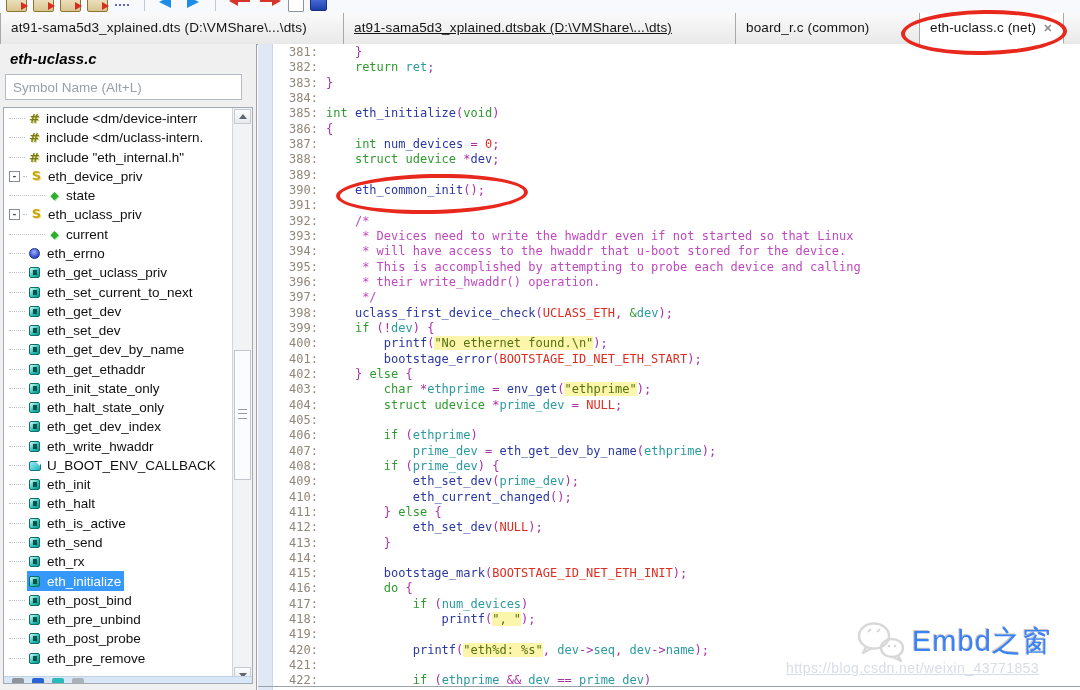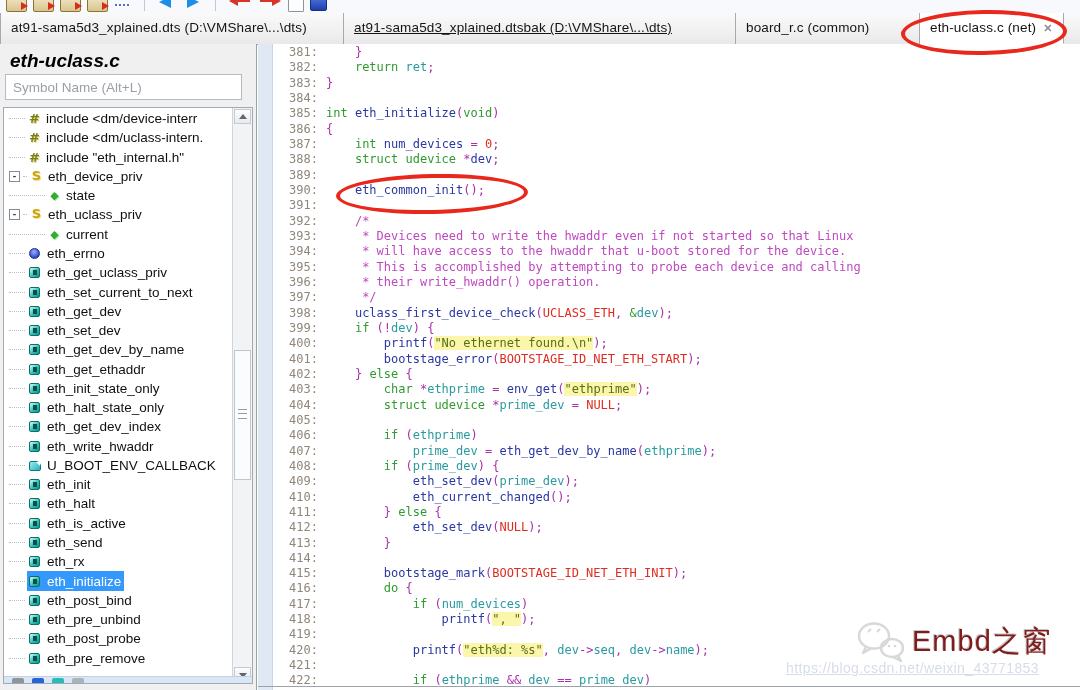--- a/index.html
+++ b/index.html
@@ -41,21 +41,21 @@
   .tab.active{background:#fff;border-bottom:1px solid #fff;}
   .tab:nth-child(1){min-width:344px;} .tab:nth-child(2){min-width:392px;text-decoration:underline;}
   .tab:nth-child(3){min-width:184px;} .tab:nth-child(4){min-width:118px;}
   .tab:nth-child(5){min-width:60px;}
   .tclose{display:inline-block;margin-left:7px;color:#8f8f8f;font-size:11px;font-weight:bold;
           vertical-align:0px;text-shadow:0 1px 0 #fff;}
 
   
   .sidebar{position:absolute;left:0;top:44px;width:257px;height:646px;background:#f0f0f0;
            border-right:1px solid #9aa0a6;box-sizing:border-box;}
-  .sb-title{position:absolute;left:10px;top:6px;font-style:italic;font-weight:bold;font-size:19px;color:#000;}
+  .sb-title{position:absolute;left:10px;top:6px;font-style:italic;font-weight:bold;font-size:15px;color:#000;}
   .sb-search{position:absolute;left:5px;top:30px;width:237px;height:26px;box-sizing:border-box;
              border:1px solid #b4bbc4;background:#fff;font-family:"Liberation Sans",sans-serif;
              font-size:13.5px;padding:0 7px;color:#222;outline:none;}
   .sb-search::placeholder{color:#9aa0a6;}
   .sb-tree{position:absolute;left:3px;top:63px;right:3px;bottom:6px;background:#fff;
            border:1px solid #a3a9b0;overflow:hidden;}
   .rows{position:absolute;left:1px;top:1px;right:20px;bottom:0;overflow:hidden;}
   .trow{display:flex;align-items:center;height:19.28px;padding-left:4px;font-size:13.5px;
         color:#101010;white-space:nowrap;overflow:hidden;}
   .expbox{flex:none;width:9px;height:9px;border:1px solid #858c94;background:#fff;
@@ -113,21 +113,21 @@
   .tk-s{color:#55700e;background:#fcf5ac;border-radius:1px;}
   .codebottom{position:absolute;left:0;right:0;bottom:3px;height:1px;background:#9aa2aa;}
 
   
   .ellipse{position:absolute;border:4px solid #e8281c;border-radius:50%;pointer-events:none;z-index:9;}
   .e-code{left:336px;top:174px;width:184px;height:32px;transform:rotate(-1.2deg);}
   .e-tab{left:901px;top:10px;width:158px;height:37px;transform:rotate(-1deg);}
 
   
   .wm{position:absolute;z-index:5;pointer-events:none;}
-  .wm-brand{left:912px;top:622px;font-size:29px;font-weight:500;color:#7f1d1d;letter-spacing:1px;
+  .wm-brand{left:912px;top:622px;font-size:29px;font-weight:500;color:#3b82f6;letter-spacing:1px;
             text-shadow:-1px -1px 0 #c6c6c6,1px 1px 1px #fff;}
   .wm-url{left:786px;top:660px;font-size:14px;color:#d7dcea;letter-spacing:.4px;
             text-shadow:0 1px 0 #fff;text-decoration:underline;}
   .wm-icon{left:854px;top:618px;width:56px;height:50px;opacity:.85;}
 </style>
 </head>
 <body>
 
 <div class="app">
 

